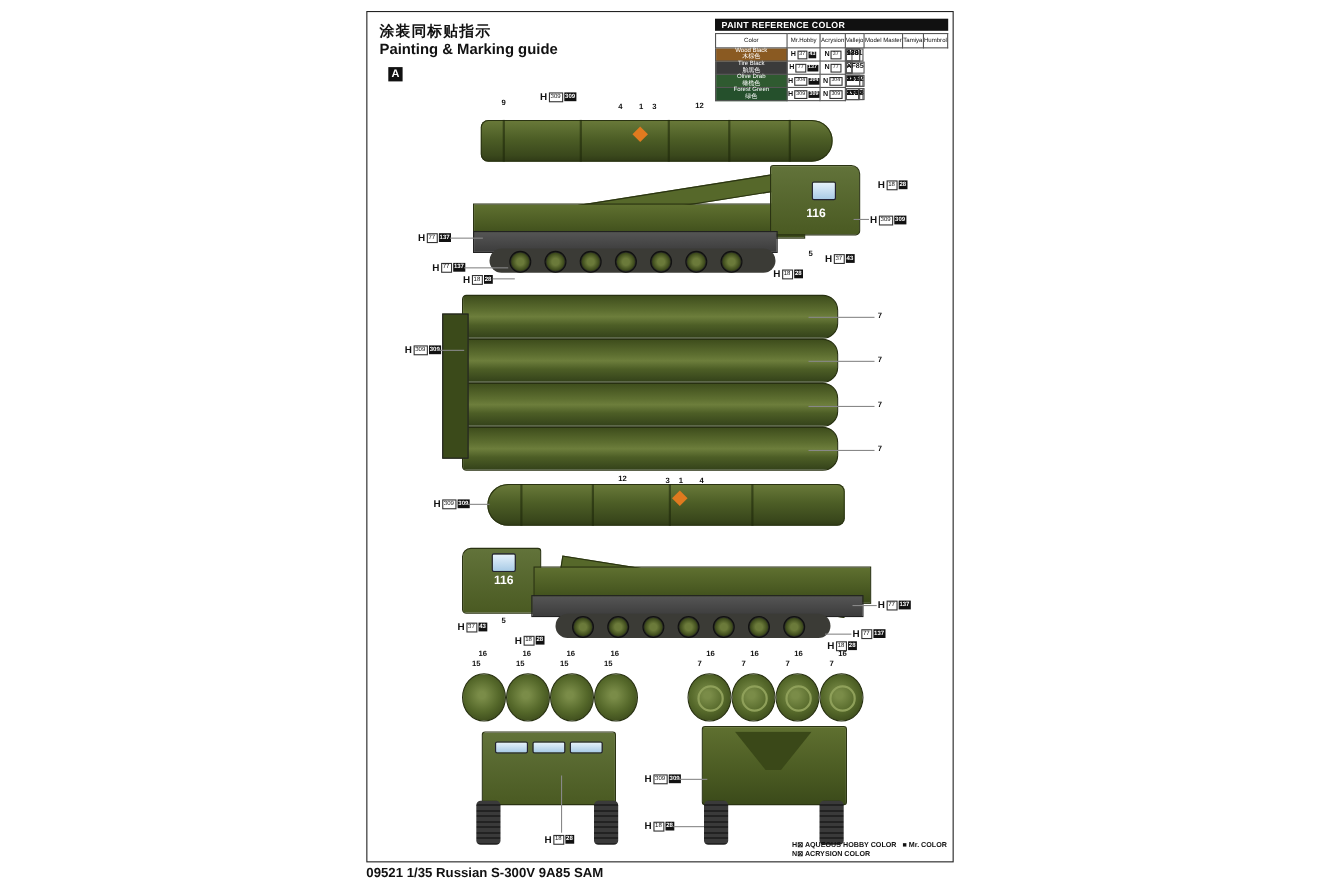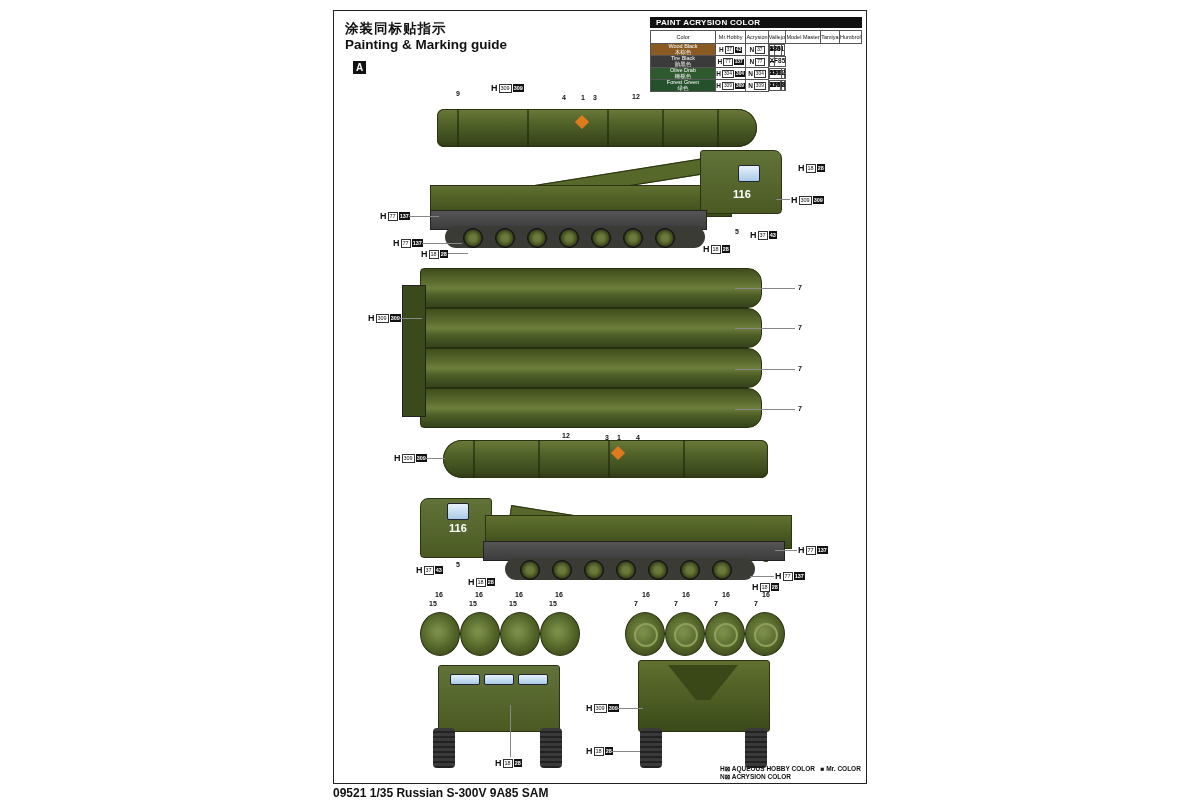--- a/index.html
+++ b/index.html
@@ -54,21 +54,21 @@
 </head>
 <body>
 
 <div class="frame"></div>
 
 <div class="title-cn">涂装同标贴指示</div>
 <div class="title-en">Painting &amp; Marking guide</div>
 <div class="sec-badge">A</div>
 
 <div class="ptable">
-  <div class="hdr">PAINT  ACRYSION COLOR</div>
+  <div class="hdr">PAINT  REFERENCE COLOR</div>
   <table>
     <tbody>
         <tr>
       <th>Color</th>
       <th>Mr.Hobby</th>
       <th>Acrysion</th>
       <th>Vallejo</th>
       <th>Model Master</th>
       <th>Tamiya</th>
       <th>Humbrol</th>

